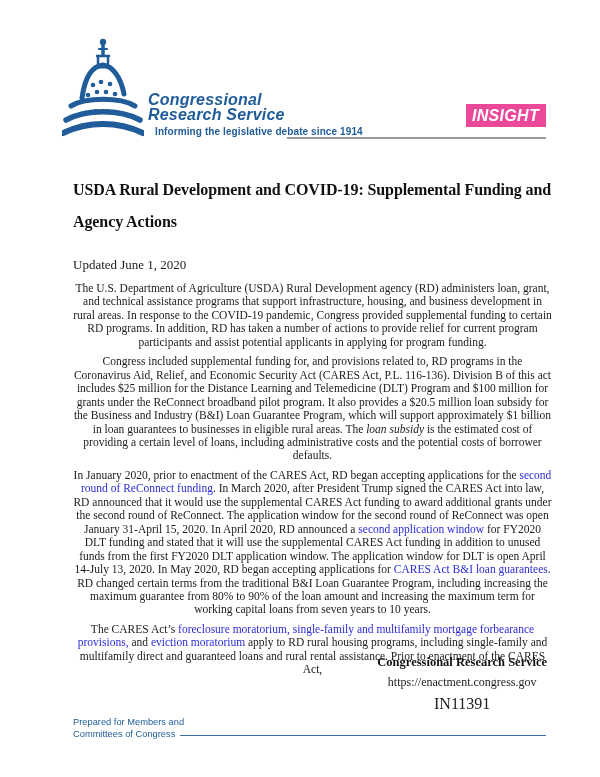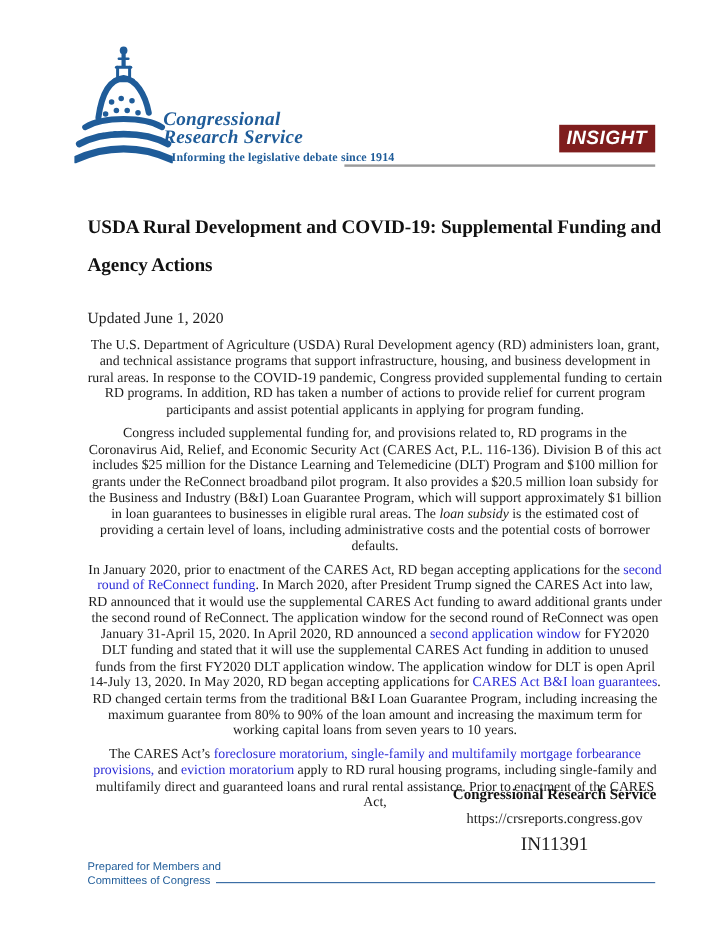--- a/index.html
+++ b/index.html
@@ -6,26 +6,26 @@
   .page{
     position:relative;
     width:600px;height:777px;
     background:#ffffff;
     overflow:hidden;
     font-family:"Liberation Serif", serif;
     color:#1b1b1b;
   }
   
   .logo-svg{position:absolute;left:62px;top:36px;width:82px;height:108px;}
-  .brand{position:absolute;left:136px;top:93px;color:#1f5c99;font-family:Liberation Serif, serif;}
+  .brand{position:absolute;left:148px;top:93px;color:#1f5c99;font-family:Liberation Sans, sans-serif;}
   .brand-name{font-size:16px;font-weight:bold;font-style:italic;line-height:14.5px;letter-spacing:.2px;}
   .tagline{font-size:10px;font-weight:bold;margin-top:3.5px;margin-left:7px;letter-spacing:.1px;}
   .badge{
     position:absolute;top:104px;right:54px;
-    background:#7f1d1d;color:#ffffff;
+    background:#ec4899;color:#ffffff;
     font-family:"Liberation Sans",sans-serif;font-weight:bold;font-style:italic;
     font-size:16px;line-height:17px;padding:3px 7px 3px 6px;letter-spacing:.3px;
   }
   .header-rule{position:absolute;top:137px;left:287px;right:54px;height:2px;background:#9a9a9a;}
   
   .main{position:absolute;left:73px;top:0;width:479px;}
   h1.title{
     margin:174px 0 0 0;font-size:16px;line-height:32px;font-weight:bold;color:#111;
     letter-spacing:-0.1px;
   }
@@ -102,21 +102,21 @@
     <h1 class="title">USDA Rural Development and COVID-19: Supplemental Funding and Agency Actions</h1>
     <div class="updated">Updated June 1, 2020</div>
     <p class="body intro"><span>The U.S. Department of Agriculture (USDA) Rural Development agency (RD) administers loan, grant, and technical assistance programs that support infrastructure, housing, and business development in rural areas. In response to the COVID-19 pandemic, Congress provided supplemental funding to certain RD programs. In addition, RD has taken a number of actions to provide relief for current program participants and assist potential applicants in applying for program funding.</span></p>
     <p class="body"><span>Congress included supplemental funding for, and provisions related to, RD programs in the Coronavirus Aid, Relief, and Economic Security Act (CARES Act, P.L. 116-136). Division B of this act includes $25 million for the Distance Learning and Telemedicine (DLT) Program and $100 million for grants under the ReConnect broadband pilot program. It also provides a $20.5 million loan subsidy for the Business and Industry (B&amp;I) Loan Guarantee Program, which will support approximately $1 billion in loan guarantees to businesses in eligible rural areas. The </span><span class="it">loan subsidy</span><span> is the estimated cost of providing a certain level of loans, including administrative costs and the potential costs of borrower defaults.</span></p>
     <p class="body"><span>In January 2020, prior to enactment of the CARES Act, RD began accepting applications for the </span><a href="#" class="lnk">second round of ReConnect funding</a><span>. In March 2020, after President Trump signed the CARES Act into law, RD announced that it would use the supplemental CARES Act funding to award additional grants under the second round of ReConnect. The application window for the second round of ReConnect was open January 31-April 15, 2020. In April 2020, RD announced a </span><a href="#" class="lnk">second application window</a><span> for FY2020 DLT funding and stated that it will use the supplemental CARES Act funding in addition to unused funds from the first FY2020 DLT application window. The application window for DLT is open April 14-July 13, 2020. In May 2020, RD began accepting applications for </span><a href="#" class="lnk">CARES Act B&amp;I loan guarantees</a><span>. RD changed certain terms from the traditional B&amp;I Loan Guarantee Program, including increasing the maximum guarantee from 80% to 90% of the loan amount and increasing the maximum term for working capital loans from seven years to 10 years.</span></p>
     <p class="body"><span>The CARES Act’s </span><a href="#" class="lnk">foreclosure moratorium,</a><span> </span><a href="#" class="lnk">single-family and multifamily mortgage forbearance provisions,</a><span> and </span><a href="#" class="lnk">eviction moratorium</a><span> apply to RD rural housing programs, including single-family and multifamily direct and guaranteed loans and rural rental assistance. Prior to enactment of the CARES Act,</span></p>
   </div>
 
   <div class="doc-footer">
     <div class="org">Congressional Research Service</div>
-    <a class="url" href="#">https://crsreports.congress.gov</a>
+    <a class="url" href="#">https://enactment.congress.gov</a>
     <div class="docid">IN11391</div>
   </div>
 
   <div class="crs-footer">
     <div>Prepared for Members and</div>
     <div class="row">
       <span>Committees of Congress</span>
       <span class="frule"></span>
     </div>
   </div>

